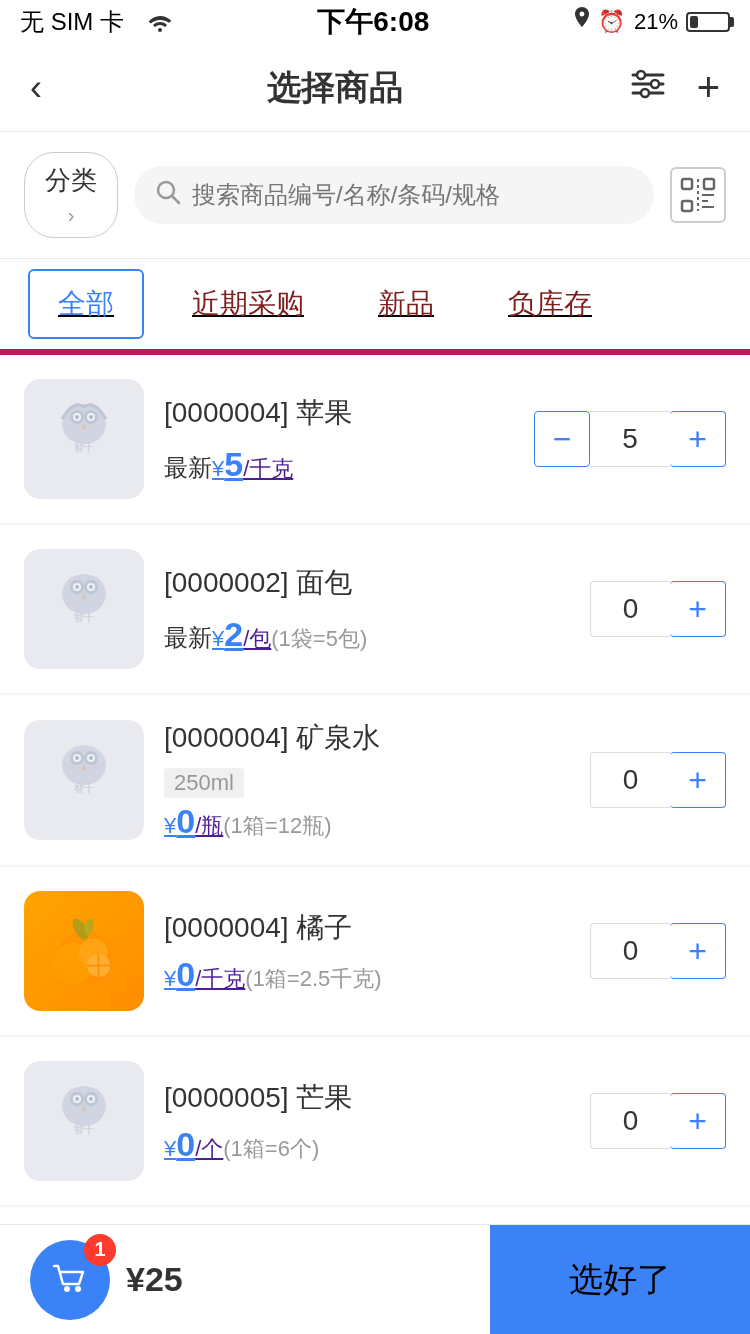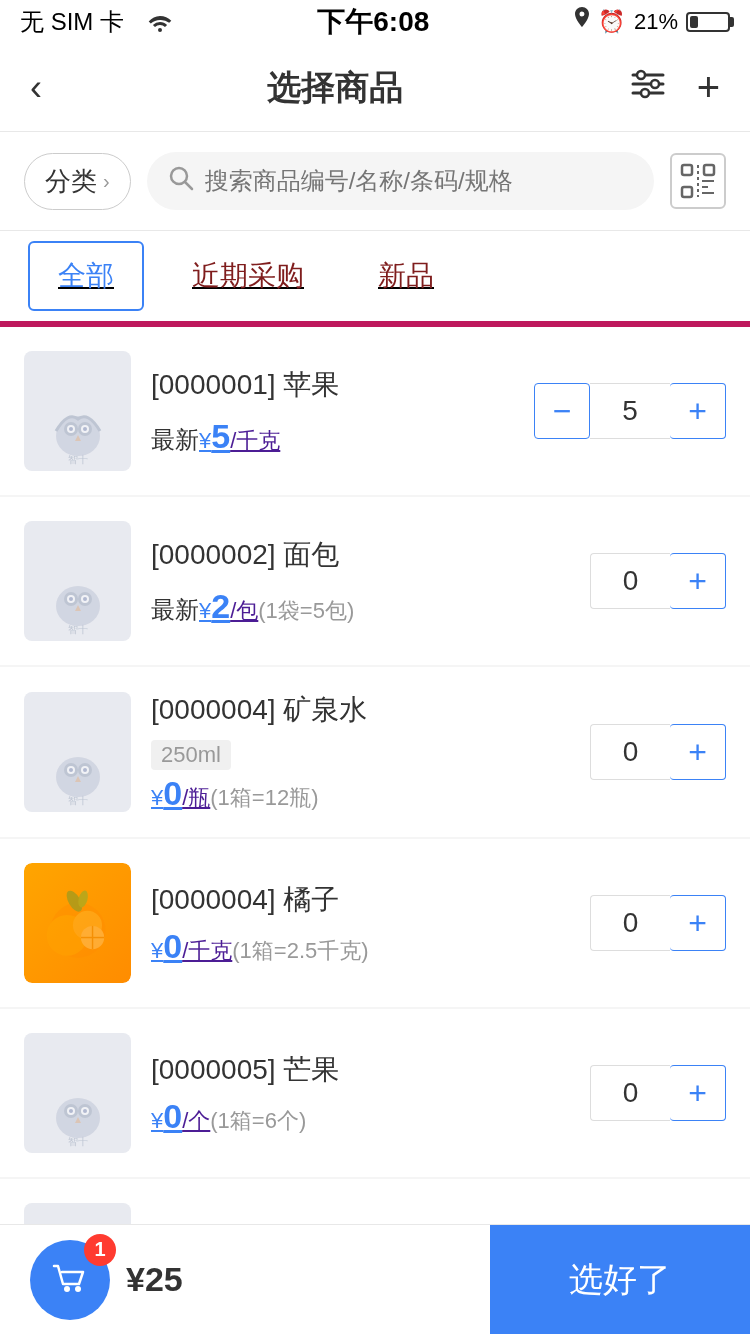--- a/index.html
+++ b/index.html
@@ -65,20 +65,21 @@
       border-radius: 30px;
       padding: 10px 20px;
       font-size: 26px;
       color: #333;
       background: #fff;
       display: flex;
       align-items: center;
       gap: 6px;
       white-space: nowrap;
       cursor: pointer;
+      flex-direction: column;
     }
     .search-box {
       flex: 1;
       background: #f5f5f5;
       border-radius: 30px;
       padding: 12px 20px;
       display: flex;
       align-items: center;
       gap: 10px;
       font-size: 24px;
@@ -121,27 +122,27 @@
     .product-list { background: #f5f5f5; flex: 1; }
     .product-item {
       background: #fff;
       margin-bottom: 2px;
       padding: 24px;
       display: flex;
       align-items: center;
       gap: 20px;
     }
     .product-thumb {
-      width: 107px;
+      width: 120px;
       height: 120px;
       background: #e8eaf0;
-      border-radius: 8px;
+      border-radius: 16px;
       flex-shrink: 0;
       display: flex;
-      align-items: flex-end;
+      align-items: flex-start;
       justify-content: center;
       overflow: hidden;
     }
     .product-thumb svg { width: 80px; height: 80px; opacity: 0.4; }
     .product-info { flex: 1; min-width: 0; }
     .product-name { font-size: 28px; color: #333; margin-bottom: 8px; font-weight: 500; }
     .product-spec { font-size: 22px; color: #999; margin-bottom: 0; background: #f0f0f0; display: inline-block; padding: 2px 10px; border-radius: 4px; }
     .product-price {
       font-size: 24px;
       color: #333;
@@ -223,21 +224,21 @@
       color: #fff;
       font-size: 20px;
       width: 32px; height: 32px;
       border-radius: 50%;
       display: flex; align-items: center; justify-content: center;
       font-weight: 600;
     }
     .cart-total { font-size: 34px; font-weight: 600; color: #333; }
     .confirm-btn {
       background: #3b82f6;
-      color: #ffffff;
+      color: #000000;
       font-size: 34px;
       font-weight: 500;
       height: 100%;
       width: 260px;
       border: none;
       cursor: pointer;
       display: flex; align-items: center; justify-content: center;
     }
 
     
@@ -318,41 +319,42 @@
       <line x1="22" y1="24" x2="28" y2="24" stroke="#666" stroke-width="2"></line>
       <line x1="22" y1="30" x2="34" y2="30" stroke="#666" stroke-width="2"></line>
     </svg>
   </div>
 </div>
 
 <div class="tab-row">
   <div class="tab-item active">全部</div>
   <div class="tab-item">近期采购</div>
   <div class="tab-item">新品</div>
+  <div class="tab-item">负库存</div>
 </div>
 
 <div class="product-list">
 
   <div class="product-item">
     <div class="product-thumb">
       <svg viewBox="0 0 80 80">
         <ellipse cx="40" cy="45" rx="22" ry="20" fill="#b0b8cc"></ellipse>
         <circle cx="33" cy="38" r="7" fill="#8090a8"></circle>
         <circle cx="47" cy="38" r="7" fill="#8090a8"></circle>
         <circle cx="33" cy="38" r="4" fill="#fff"></circle>
         <circle cx="47" cy="38" r="4" fill="#fff"></circle>
         <circle cx="33" cy="38" r="2" fill="#6070a0"></circle>
         <circle cx="47" cy="38" r="2" fill="#6070a0"></circle>
         <polygon points="40,44 37,50 43,50" fill="#c89060"></polygon>
         <path d="M18 40 Q30 20 40 28 Q50 20 62 40" fill="none" stroke="#8090a8" stroke-width="3"></path>
         <text x="40" y="72" text-anchor="middle" font-size="10" fill="#8090a8">智十</text>
       </svg>
     </div>
     <div class="product-info">
-      <div class="product-name">[0000001] 苹果</div>
+      <div class="product-name">[0000004] 苹果</div>
       <div class="product-price">
         <span class="price-label">最新 </span>
         <span class="price-currency">¥</span>
         <span class="price-amount">5</span>
         <span class="price-unit">/千克</span>
       </div>
     </div>
     <div class="quantity-control">
       <button class="qty-btn">−</button>
       <input class="qty-input" type="text" value="5" style="">

